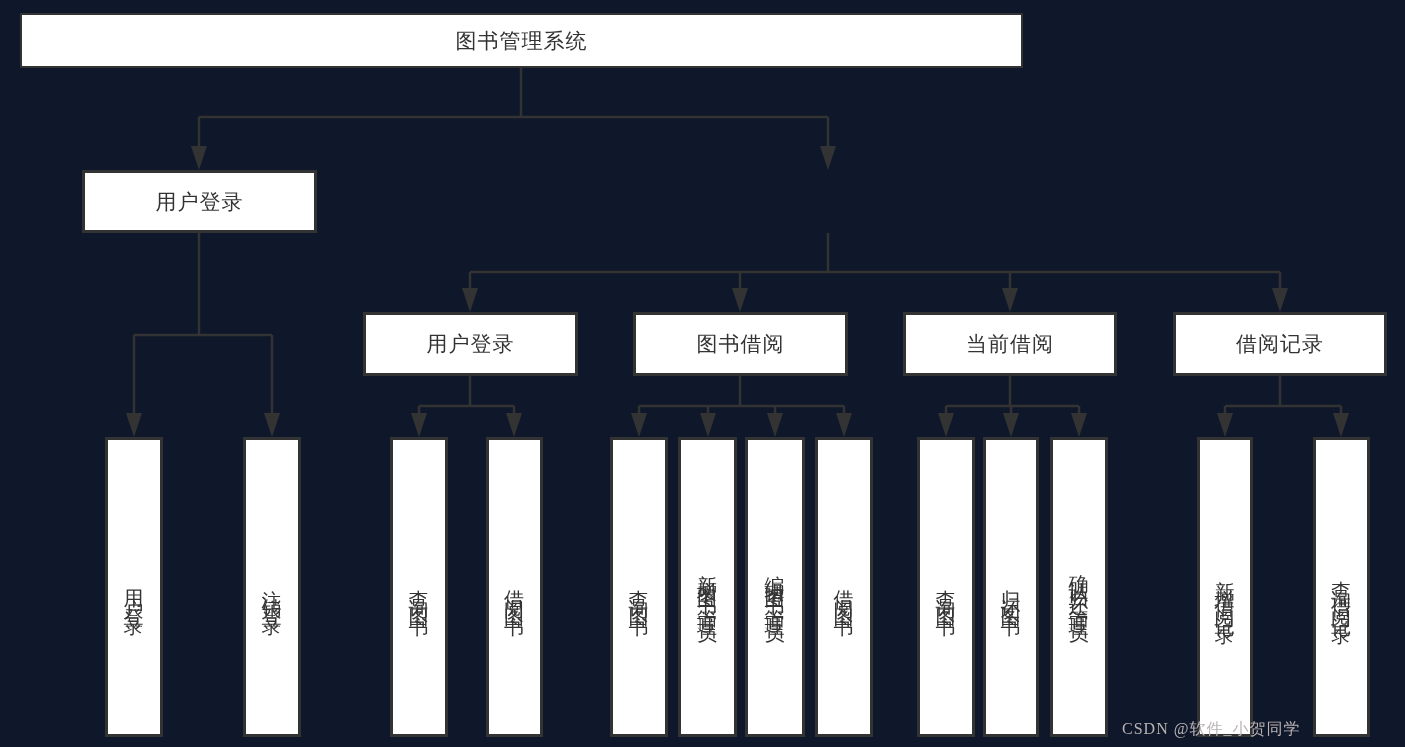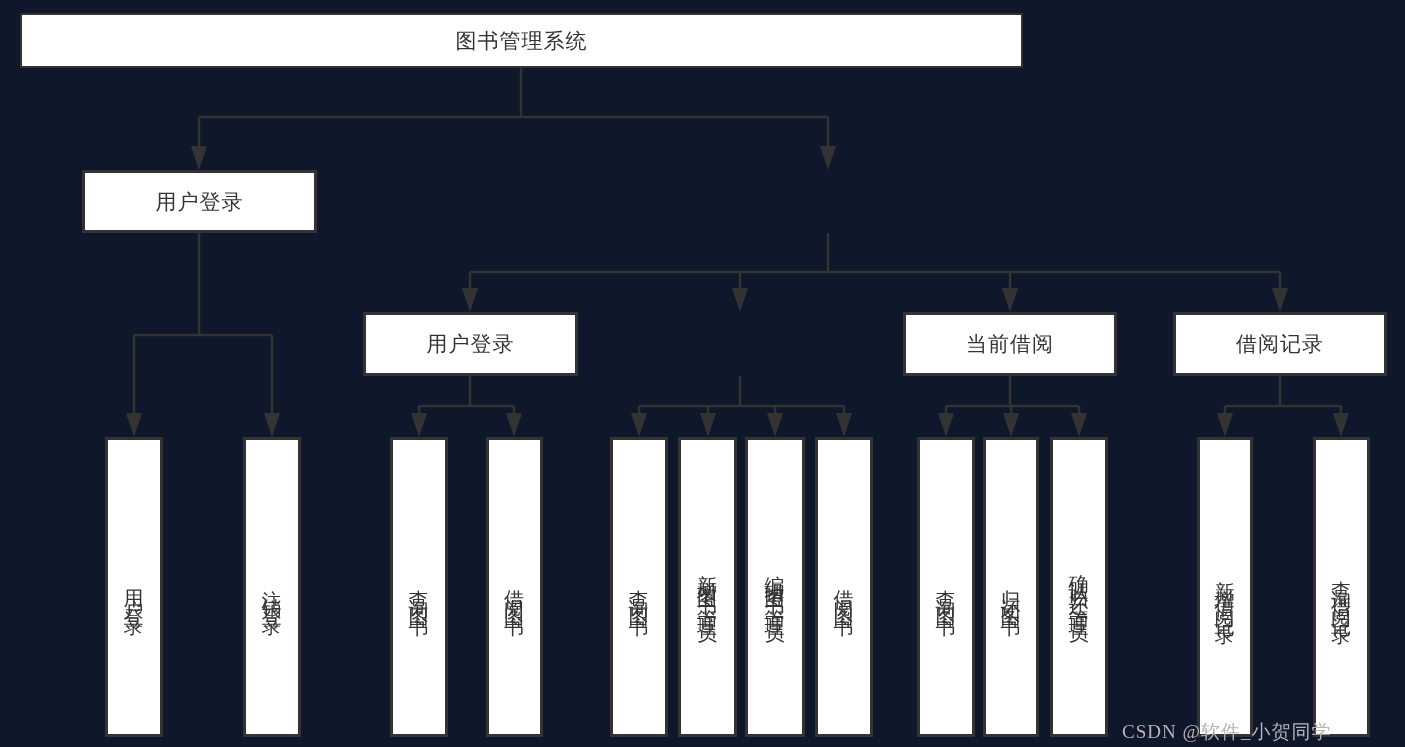--- a/index.html
+++ b/index.html
@@ -43,21 +43,21 @@
     letter-spacing: 9px;
     white-space: nowrap;
     margin-bottom: -9px;
   }
   .node.leaf.long .vlabel { letter-spacing: 7px; margin-bottom: -7px; }
   #watermark {
     position: absolute;
     left: 1122px;
     top: 719px;
     z-index: 3;
-    font-size: 19px;
+    font-size: 16px;
     color: #b9b3b3;
     letter-spacing: 1px;
     white-space: nowrap;
   }
 </style>
 </head>
 <body>
 
 <div id="canvas">
 
@@ -115,20 +115,23 @@
     <span class="hlabel">图书管理系统</span>
   </div>
 
   <div class="node lvl2" style="left:82px; top:170px; width:235px; height:63px;">
     <span class="hlabel">用户登录</span>
   </div>
 
   <div class="node lvl3" style="left:363px; top:312px; width:215px; height:64px;">
     <span class="hlabel">用户登录</span>
   </div>
+  <div class="node lvl3" style="left:633px; top:312px; width:215px; height:64px;">
+    <span class="hlabel">图书借阅</span>
+  </div>
   <div class="node lvl3" style="left:1173px; top:312px; width:214px; height:64px;">
     <span class="hlabel">借阅记录</span>
   </div>
   <div class="node lvl3" style="left:903px; top:312px; width:214px; height:64px;">
     <span class="hlabel">当前借阅</span>
   </div>
 
   <div class="node leaf" style="left:105px; top:437px; width:58px; height:300px;">
     <span class="vlabel">用户登录</span>
   </div>

